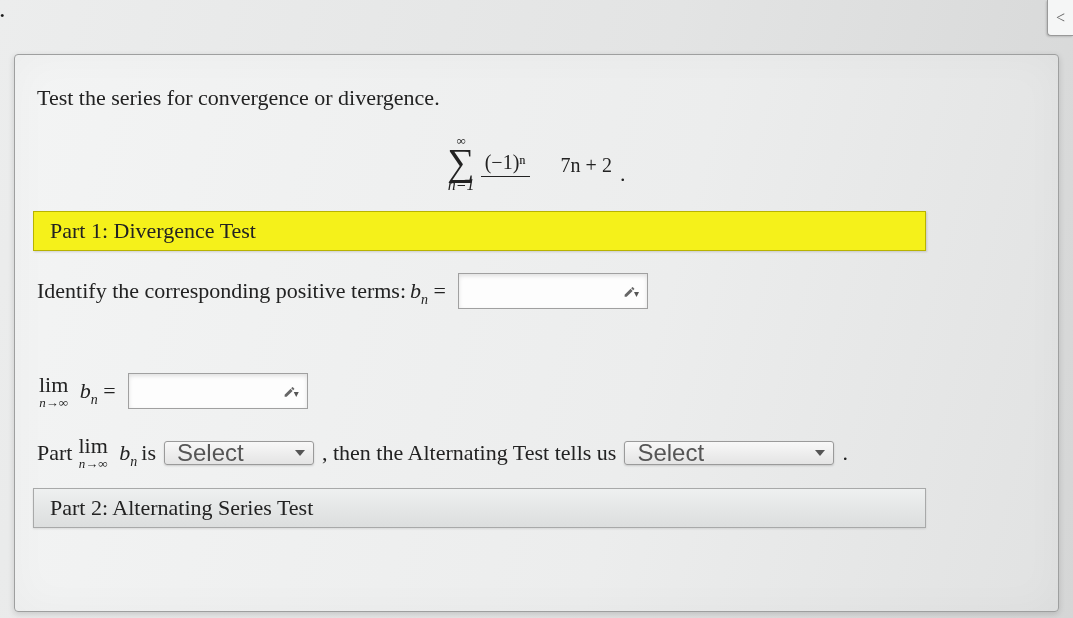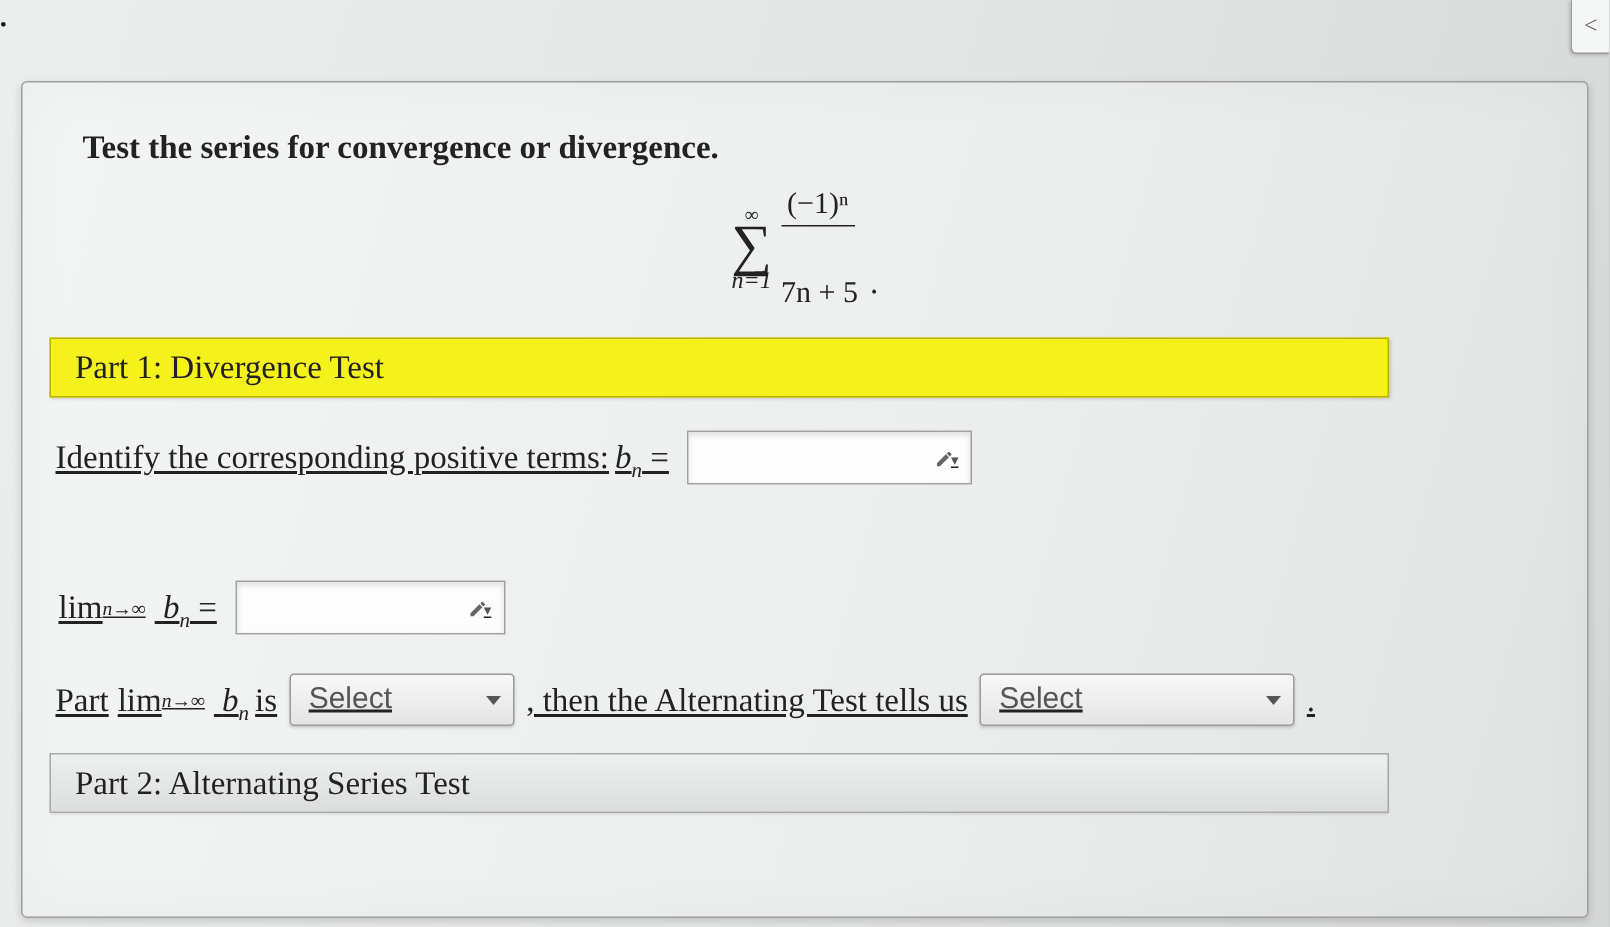--- a/index.html
+++ b/index.html
@@ -40,59 +40,57 @@
     position: absolute;
     left: 14px; right: 14px; top: 54px; bottom: 6px;
     background: linear-gradient(105deg, #f3f4f4 0%, #eceded 60%, #e1e2e2 100%);
     border: 1px solid #9e9f9f;
     border-radius: 4px;
     box-shadow: 0 2px 6px rgba(0,0,0,.15), inset 0 0 40px rgba(0,0,0,.03);
     padding: 24px 20px 10px 20px;
   }
   .prompt {
     font-size: 22px;
-    margin: 6px 0 14px 20px;
-    font-weight: bold;
+    margin: 6px 0 14px 2px;
   }
   .formula {
     text-align: center;
     margin: 6px 0 18px 0;
     font-size: 22px;
   }
   .sum { display: inline-flex; align-items: center; gap: 6px; }
   .sigma-block { display: inline-flex; flex-direction: column; align-items: center; line-height: 1; }
   .sup { font-size: 13px; margin-bottom: -2px; }
   .sigma { font-size: 38px; line-height: .9; font-family: 'Times New Roman', serif; }
   .sub { font-size: 16px; margin-top: -2px; font-style: italic; }
-  .frac { display: inline-flex; flex-direction: column; align-items: flex-start; font-size: 20px; line-height: 1.15; gap: 31px; }
+  .frac { display: inline-flex; align-items: flex-end; font-size: 20px; line-height: 1.15; gap: 31px; }
   .frac .num { border-bottom: 1.5px solid #222; padding: 0 4px 2px; }
   .frac .den { padding-top: 2px; }
   .period { font-size: 22px; align-self: flex-end; margin-left: 2px; margin-bottom: 6px; }
 
   .hl-bar {
     margin: 8px 0 0 -2px;
     padding: 6px 10px 6px 16px;
     background: #f5f11a;
     border: 1px solid #b8b300;
     font-size: 22px;
     width: calc(100% - 110px);
     box-shadow: 1px 1px 2px rgba(0,0,0,.15);
   }
 
   .line {
     display: flex; align-items: center; flex-wrap: wrap;
     gap: 4px;
     margin: 22px 0 0 2px;
     font-size: 22px;
-    text-decoration: underline;
   }
   .line .ital { font-style: italic; }
   .subn { font-size: 14px; font-style: italic; position: relative; top: 6px; }
 
-  .lim-block { display: inline-flex; flex-direction: row; align-items: center; line-height: 1; margin: 0 2px; }
+  .lim-block { display: inline-flex; flex-direction: column; align-items: center; line-height: 1; margin: 0 2px; }
   .lim-block .lim { font-size: 22px; }
   .lim-block .under { font-size: 13px; font-style: italic; margin-top: 0; }
 
   .txtinput {
     display: inline-flex; align-items: center; justify-content: flex-end;
     width: 190px; height: 36px;
     background: #fdfdfd;
     border: 1px solid #a0a0a0;
     box-shadow: inset 0 2px 4px rgba(0,0,0,.12);
     margin-left: 8px;
@@ -102,26 +100,26 @@
   .pencil {
     width: 16px; height: 16px;
     color: #666;
     display: inline-flex; align-items: flex-end;
   }
   .pencil svg { width: 14px; height: 14px; }
   .pencil .caret { font-size: 10px; margin-left: -2px; color: #555; }
 
   .dropdown {
     display: inline-flex; align-items: center; justify-content: space-between;
-    height: 35px;
+    height: 24px;
     background: linear-gradient(#f8f8f8, #e4e4e4);
     border: 1px solid #9a9a9a;
     border-radius: 3px;
     padding: 0 8px 0 12px;
-    font-size: 20px;
+    font-size: 24px;
     color: #555;
     font-family: Arial, sans-serif;
     box-shadow: 0 1px 2px rgba(0,0,0,.15);
     margin: 0 4px;
   }
   .dropdown.w1 { width: 150px; }
   .dropdown.w2 { width: 210px; }
   .caret-down {
     width: 0; height: 0;
     border-left: 5px solid transparent;
@@ -159,21 +157,21 @@
 
     <div class="formula">
       <span class="sum">
         <span class="sigma-block">
           <span class="sup">∞</span>
           <span class="sigma">∑</span>
           <span class="sub">n=1</span>
         </span>
         <span class="frac">
           <span class="num">(−1)ⁿ</span>
-          <span class="den"><span class="ital">7n + 5</span></span>
+          <span class="den"><span class="ital">7n + 2</span></span>
         </span>
         <span class="period">.</span>
       </span>
     </div>
 
     <div class="hl-bar">Part 1: Divergence Test</div>
 
     <div class="line">
       <span>Identify the corresponding positive terms: </span>
       <span><span class="ital">b</span><span class="subn">n</span>&nbsp;=</span>

